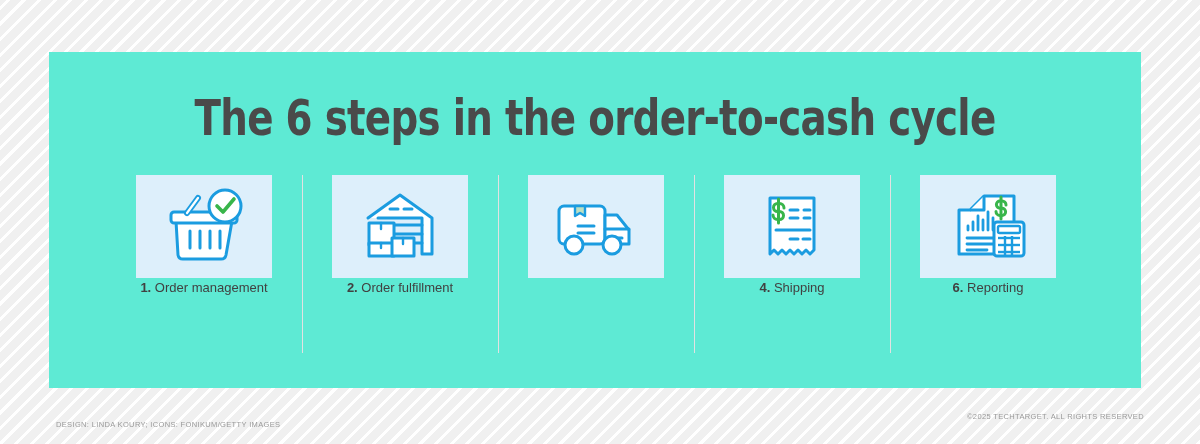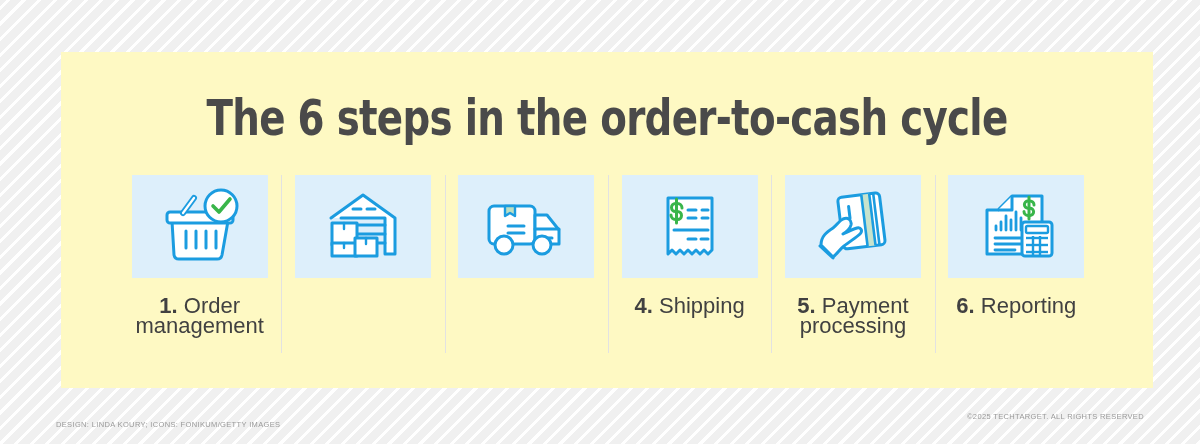--- a/index.html
+++ b/index.html
@@ -15,25 +15,25 @@
     background-image: repeating-linear-gradient(
       -45deg,
       #ffffff 0px, #ffffff 3px,
       #f0f0f0 3px, #f0f0f0 11px
     );
     position: relative;
   }
 
   .card {
     position: absolute;
-    left: 61px;
+    left: 49px;
     top: 52px;
     width: 1092px;
     height: 336px;
-    background: #fef9c3;
+    background: #5eead4;
   }
 
   .title {
     text-align: center;
     color: #4a4a4a;
     font-family: "Liberation Sans Narrow", "DejaVu Sans Condensed", "Liberation Sans", sans-serif;
     font-weight: bold;
     font-size: 49px;
     letter-spacing: -0.8px;
     line-height: 1;
@@ -75,24 +75,23 @@
     width: 136px;
     height: 103px;
     background: #ddeffb;
     display: flex;
     align-items: center;
     justify-content: center;
   }
   .icon-panel svg { display: block; }
 
   .step-label {
-    margin-top: 18px;
     text-align: center;
     color: #414141;
-    font-size: 22px;
+    font-size: 13px;
     line-height: 20px;
     max-width: 130px;
   }
   .step-label .num {
     font-weight: bold;
   }
 
   .footer {
     position: absolute;
     left: 0;
@@ -168,20 +167,24 @@
               <rect x="38" y="50" width="22" height="18"></rect>
             </g>
             <g stroke="#1b9ce0" stroke-width="2.4" stroke-linecap="round">
               <line x1="27" y1="35" x2="27" y2="41"></line>
               <line x1="27" y1="55" x2="27" y2="60"></line>
               <line x1="49" y1="50" x2="49" y2="56"></line>
             </g>
           </svg>
         </span>
       </div>
+      <div class="step-label">
+        <span class="num">2.</span>
+        <span>Order fulfillment</span>
+      </div>
     </div>
 
     <div class="step">
       <div class="icon-panel">
         <span>
           <svg width="92" height="78" viewBox="0 0 92 78" fill="none">
             <rect x="9" y="18" width="46" height="38" rx="5" fill="#ffffff" stroke="#1b9ce0" stroke-width="3"></rect>
             <path d="M55 27 h12 l12 15 v14 h-24 z" fill="#ffffff" stroke="#1b9ce0" stroke-width="3" stroke-linejoin="round"></path>
             <path d="M55 41 h24" stroke="#1b9ce0" stroke-width="3" stroke-linecap="round"></path>
             <path d="M25 18 h10 v10 l-5 -3 l-5 3 z" fill="#bcdfc2" stroke="#1b9ce0" stroke-width="2.4" stroke-linejoin="round"></path>
@@ -217,45 +220,20 @@
             </g>
           </svg>
         </span>
       </div>
       <div class="step-label">
         <span class="num">4.</span>
         <span>Shipping</span>
       </div>
     </div>
 
-    <div class="step">
-      <div class="icon-panel">
-        <span>
-          <svg width="92" height="78" viewBox="0 0 92 78" fill="none">
-            <g transform="rotate(-7 46 38)">
-              <rect x="34" y="8" width="42" height="52" rx="4" fill="#ffffff" stroke="#1b9ce0" stroke-width="3"></rect>
-              <rect x="58" y="8" width="8" height="52" fill="#c7e3cd"></rect>
-              <g stroke="#1b9ce0" stroke-width="2.6">
-                <line x1="58" y1="8" x2="58" y2="60"></line>
-                <line x1="66" y1="8" x2="66" y2="60"></line>
-                <line x1="70" y1="8" x2="70" y2="60"></line>
-              </g>
-              <line x1="44" y1="18" x2="44" y2="30" stroke="#1b9ce0" stroke-width="3" stroke-linecap="round"></line>
-            </g>
-            <path d="M14 57 C14 48 20 44 26 40 C30 37 32 33 36 31 C41 29 45 32 44 37 C43 41 39 44 36 46
-                     C40 44 46 41 50 40 C54 39 56 43 53 46 C50 49 42 54 37 58 C33 61 30 66 26 69 z" fill="#ffffff" stroke="#1b9ce0" stroke-width="3" stroke-linejoin="round" stroke-linecap="round"></path>
-            <path d="M13 58 l13 12" stroke="#1b9ce0" stroke-width="3" stroke-linecap="round"></path>
-          </svg>
-        </span>
-      </div>
-      <div class="step-label">
-        <span class="num">5.</span>
-        <span>Payment processing</span>
-      </div>
-    </div>
 
     <div class="step">
       <div class="icon-panel">
         <span>
           <svg width="92" height="78" viewBox="0 0 92 78" fill="none">
             <path d="M28 22 L42 8 L72 8 L72 66 L17 66 L17 22 z" fill="#ffffff" stroke="#1b9ce0" stroke-width="3" stroke-linejoin="round"></path>
             <path d="M42 8 L42 22 L28 22" fill="#ffffff" stroke="#1b9ce0" stroke-width="3" stroke-linejoin="round"></path>
             <g stroke="#1b9ce0" stroke-width="2.8" stroke-linecap="round">
               <line x1="26" y1="42" x2="26" y2="38"></line>
               <line x1="31" y1="42" x2="31" y2="34"></line>

